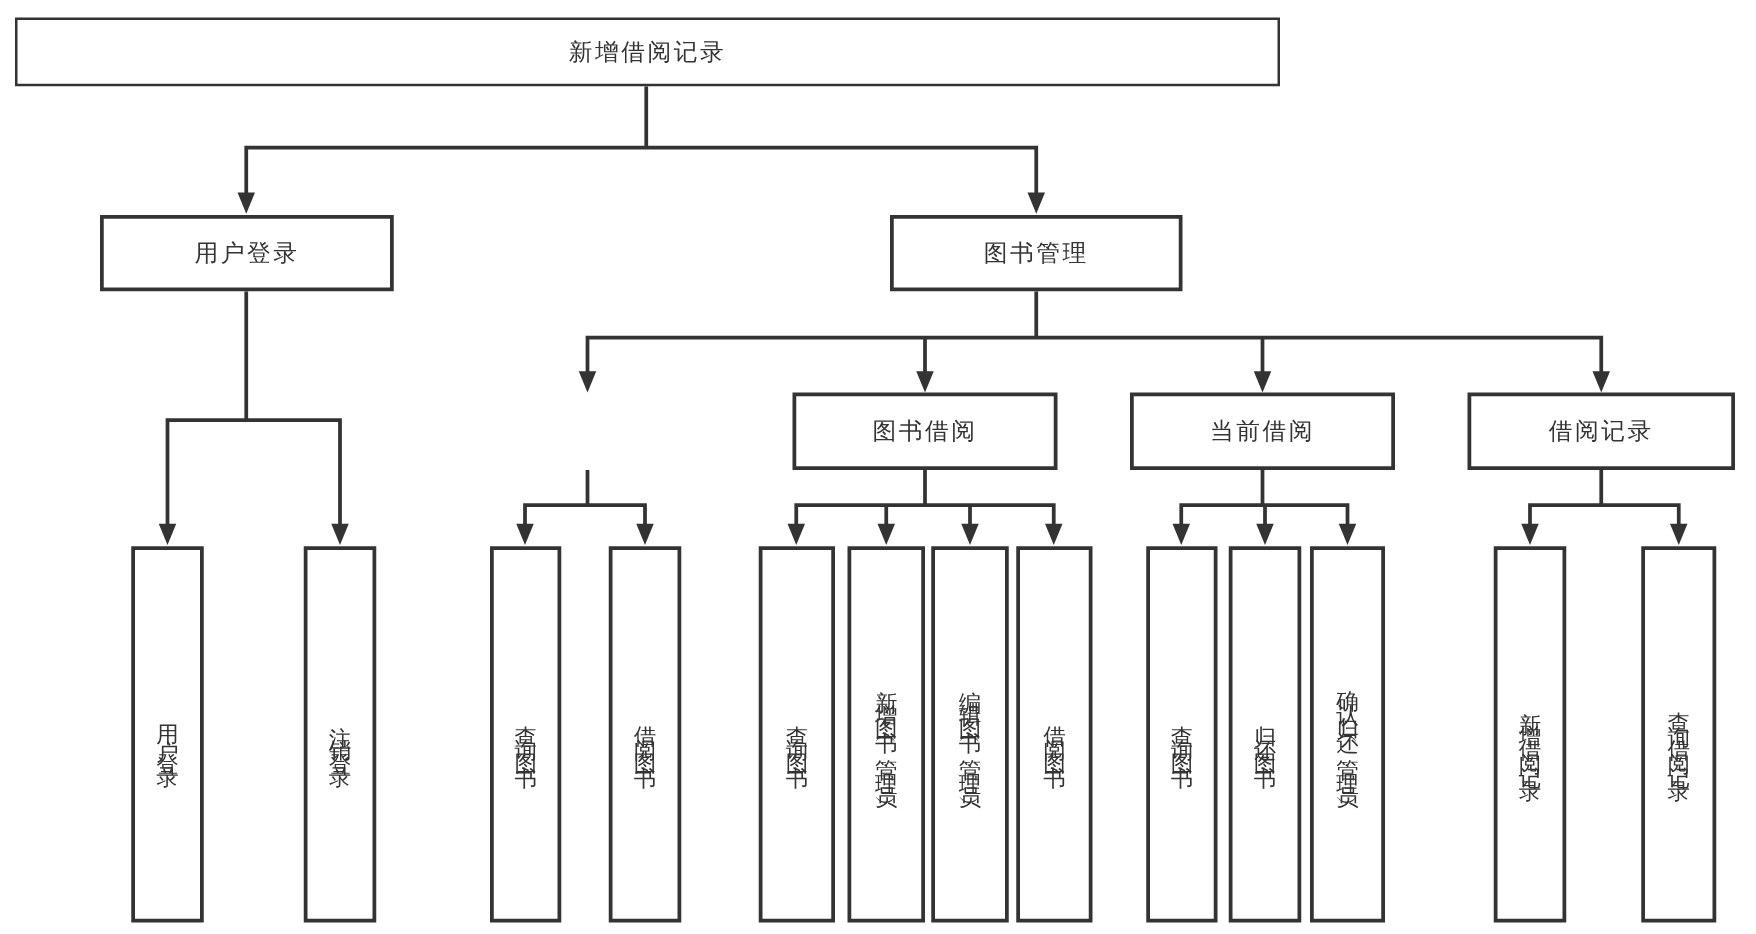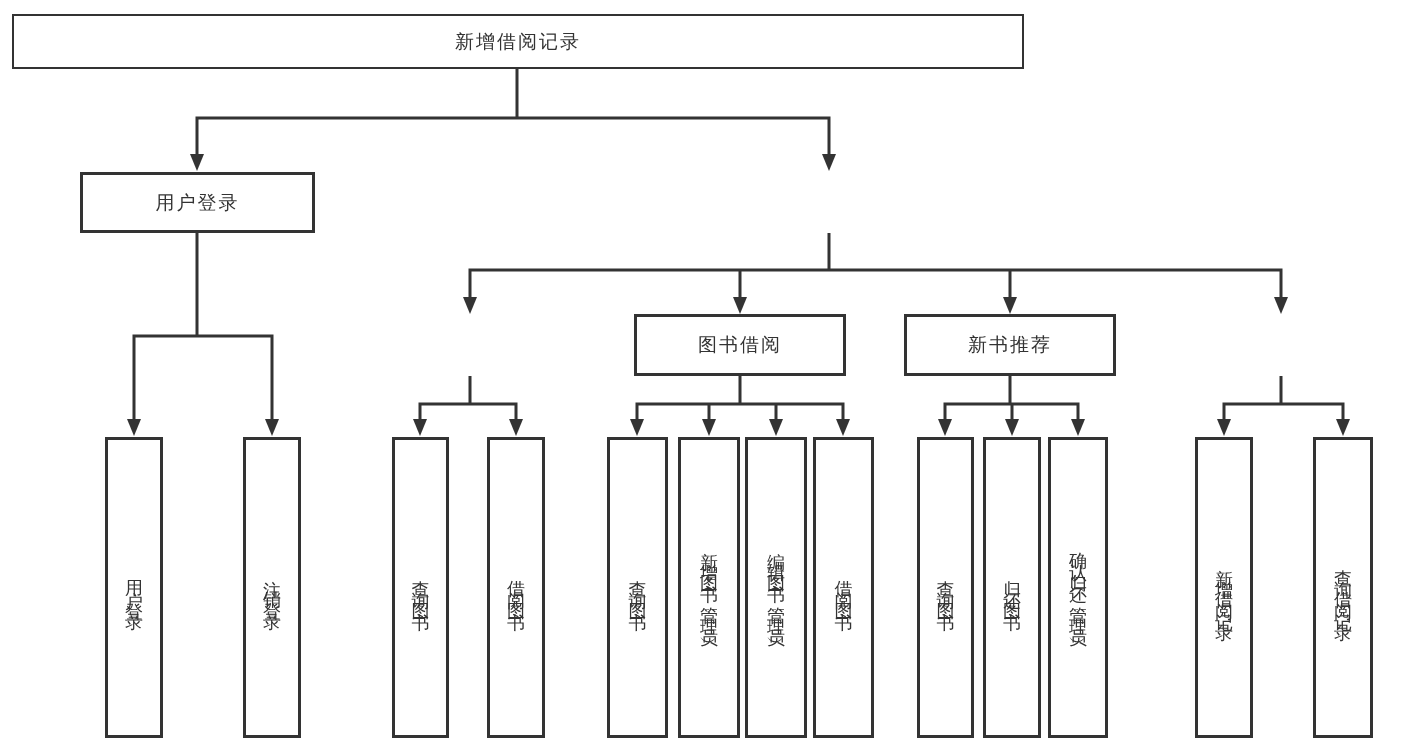--- a/index.html
+++ b/index.html
@@ -121,26 +121,32 @@
     </g>
   </svg>
 
   <div class="node root" style="left:12px; top:14px; width:1012px; height:55px;">
     <span class="hlabel">新增借阅记录</span>
   </div>
 
   <div class="node" style="left:80px; top:172px; width:235px; height:61px;">
     <span class="hlabel">用户登录</span>
   </div>
+  <div class="node" style="left:712px; top:172px; width:234px; height:61px;">
+    <span class="hlabel">图书管理</span>
+  </div>
 
   <div class="node" style="left:634px; top:314px; width:212px; height:62px;">
     <span class="hlabel">图书借阅</span>
   </div>
   <div class="node" style="left:904px; top:314px; width:212px; height:62px;">
-    <span class="hlabel">新书推荐</span>
+    <span class="hlabel">当前借阅</span>
+  </div>
+  <div class="node" style="left:1174px; top:314px; width:214px; height:62px;">
+    <span class="hlabel">借阅记录</span>
   </div>
 
   <div class="node" style="left:105px; top:437px; width:58px; height:301px;">
     <span class="vlabel">用户登录</span>
   </div>
   <div class="node" style="left:243px; top:437px; width:58px; height:301px;">
     <span class="vlabel">注销登录</span>
   </div>
 
   <div class="node" style="left:392px; top:437px; width:57px; height:301px;">

